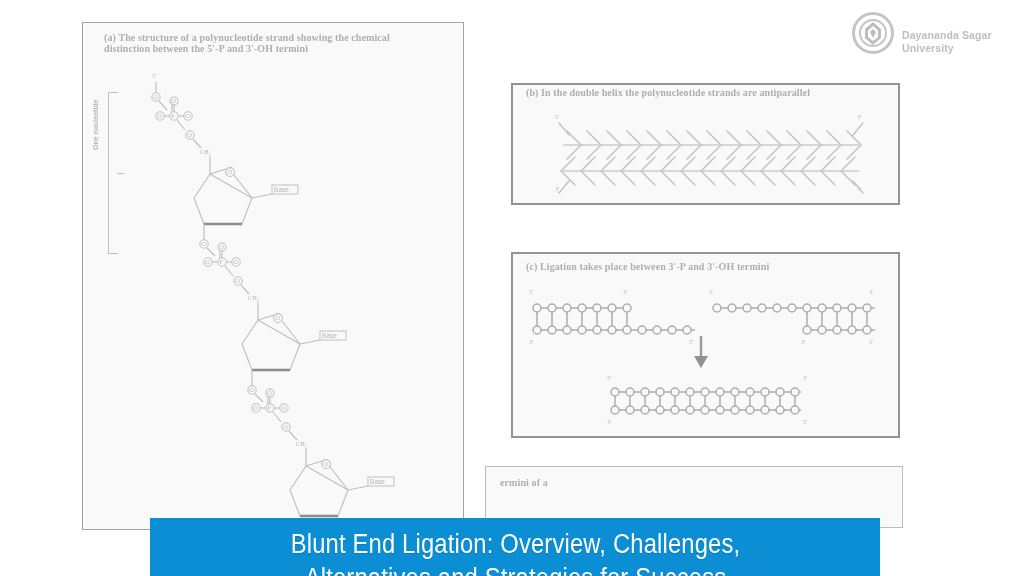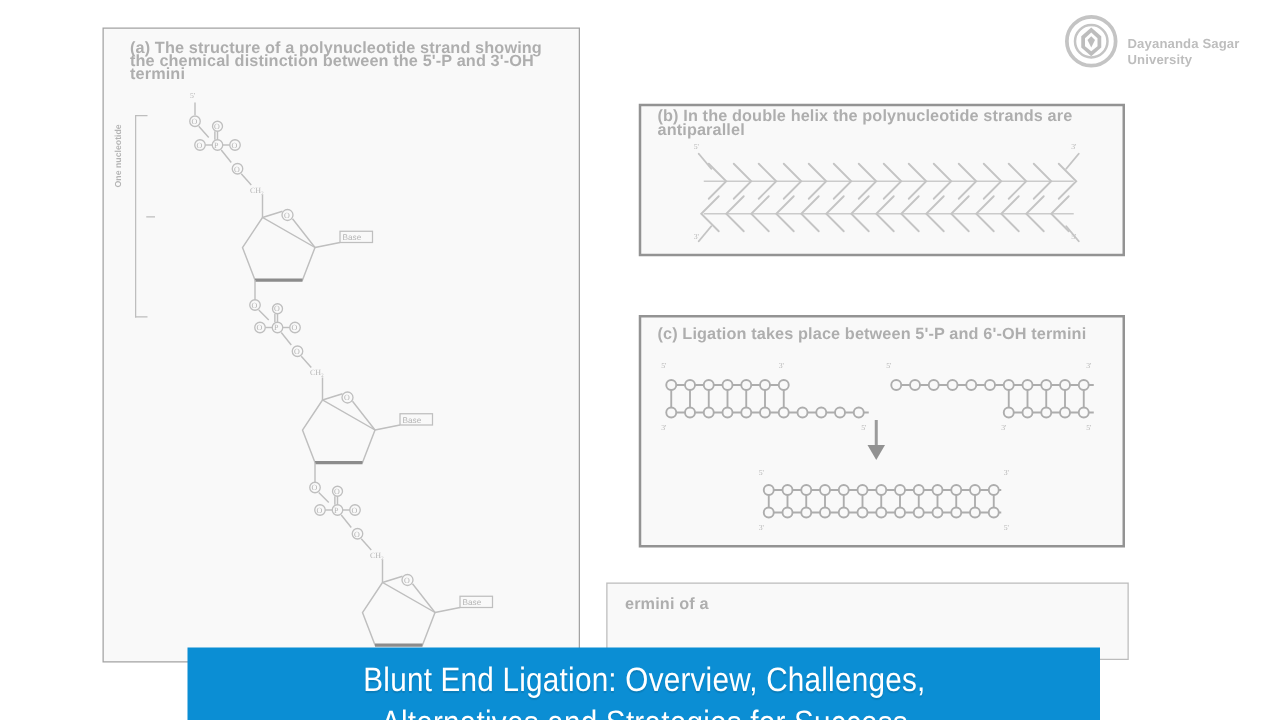--- a/index.html
+++ b/index.html
@@ -22,25 +22,25 @@
 
   .panel{position:absolute;background:#fff;box-sizing:border-box;}
   .panel-a{left:82px;top:22px;width:382px;height:508px;border:1.6px solid #5a5a5a;}
   .panel-b{left:511px;top:83px;width:389px;height:122px;border:2.2px solid #3d3d3d;}
   .panel-c{left:511px;top:252px;width:389px;height:186px;border:2.2px solid #3d3d3d;}
   .panel-d{left:485px;top:466px;width:418px;height:62px;border:1.6px solid #8a8a8a;}
 
   .cap{
     position:absolute;
     color:#6f6f6f;
-    font-size:13px;
+    font-size:10px;
     line-height:10.5px;
     letter-spacing:.1px;
     font-weight:600;
-    font-family:Liberation Sans, sans-serif;
+    font-family:Liberation Serif, serif;
   }
   .cap-a{left:104px;top:33px;width:330px;}
   .cap-b{left:526px;top:88px;width:360px;}
   .cap-c{left:526px;top:262px;width:360px;}
   .cap-d{left:500px;top:478px;width:390px;}
 
   
   .vlabel{
     position:absolute;left:92px;top:150px;
     color:#7a7a7a;font-size:7px;font-weight:600;
@@ -260,21 +260,21 @@
         <path class="chev" d="M244,74 L230,88 L244,102"></path>
         <path class="chev" d="M264,74 L250,88 L264,102"></path>
         <path class="chev" d="M284,74 L270,88 L284,102"></path>
         <path class="chev" d="M304,74 L290,88 L304,102"></path>
         <path class="chev" d="M324,74 L310,88 L324,102"></path>
         <path class="chev" d="M344,74 L330,88 L344,102"></path>
       </g>
     </svg>
 
     <div class="panel panel-c"></div>
-    <div class="cap cap-c">(c) Ligation takes place between 5'-P and 6'-OH termini</div>
+    <div class="cap cap-c">(c) Ligation takes place between 3'-P and 3'-OH termini</div>
 
     <svg style="position:absolute;left:511px;top:252px;" width="389" height="186">
 
       <text class="prime" x="18" y="42">5'</text>
       <text class="prime" x="112" y="42">3'</text>
       <text class="prime" x="18" y="92">3'</text>
       <text class="prime" x="178" y="92">5'</text>
 
       <g>
         <path class="bstrand" d="M26,56 L118,56"></path>

